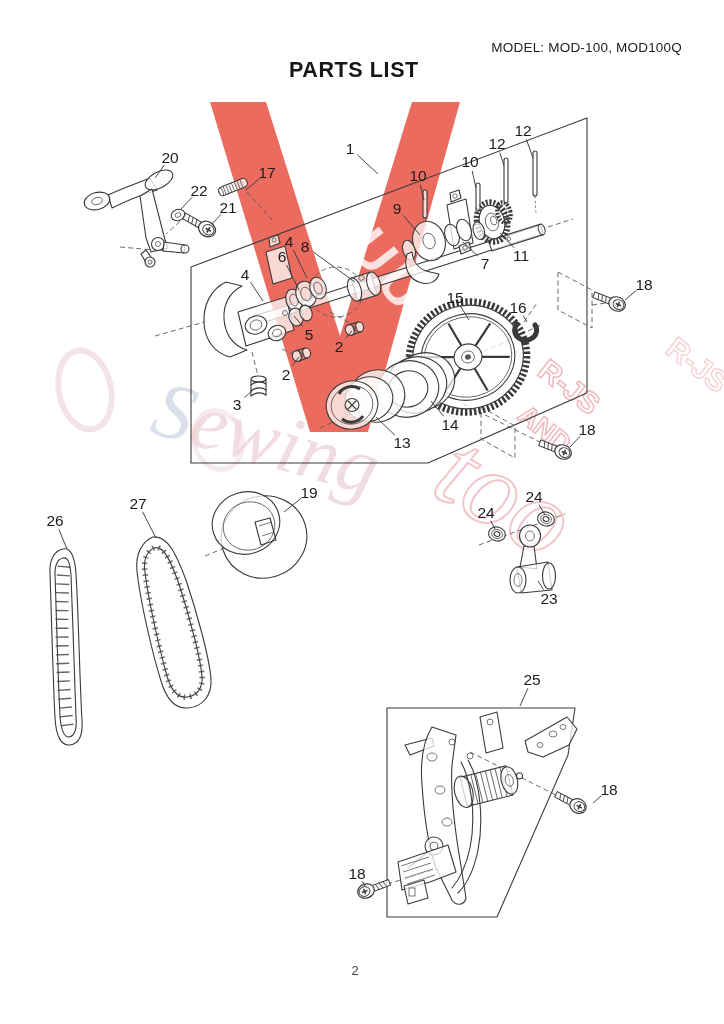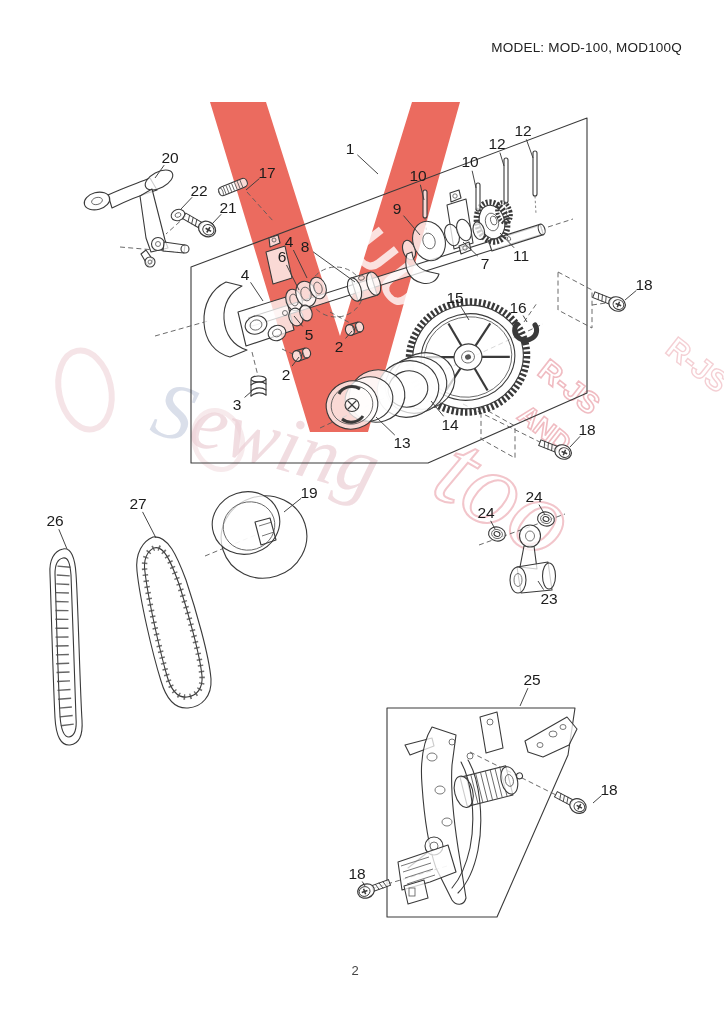--- a/index.html
+++ b/index.html
@@ -17,20 +17,21 @@
   .dash2{stroke:#666;stroke-width:.8;fill:none;stroke-dasharray:2.4,2.4;}
   .leader{stroke:#3c3c3c;stroke-width:.95;}
   .callout-num{font-family:"Liberation Sans",sans-serif;font-size:15.5px;fill:#1c1c1c;}
 </style>
 </head>
 <body>
 
 <div class="page">
 
   <div class="model">MODEL: MOD-100, MOD100Q</div>
+  <h1 class="title">PARTS LIST</h1>
 
   <svg width="724" height="1024" viewBox="0 0 724 1024">
 
     <defs>
       <g id="screw18">
         <rect x="-25" y="-3" width="18" height="6" fill="rgba(255,255,255,.8)" stroke="#3a3a3a" stroke-width="1"></rect>
         <line x1="-21" y1="-3.4" x2="-19" y2="3.4" stroke="#3a3a3a" stroke-width=".8"></line>
         <line x1="-17" y1="-3.4" x2="-15" y2="3.4" stroke="#3a3a3a" stroke-width=".8"></line>
         <line x1="-13" y1="-3.4" x2="-11" y2="3.4" stroke="#3a3a3a" stroke-width=".8"></line>
         <ellipse cx="0" cy="0" rx="8.5" ry="7" fill="rgba(255,255,255,.85)" stroke="#3a3a3a" stroke-width="1.2"></ellipse>

